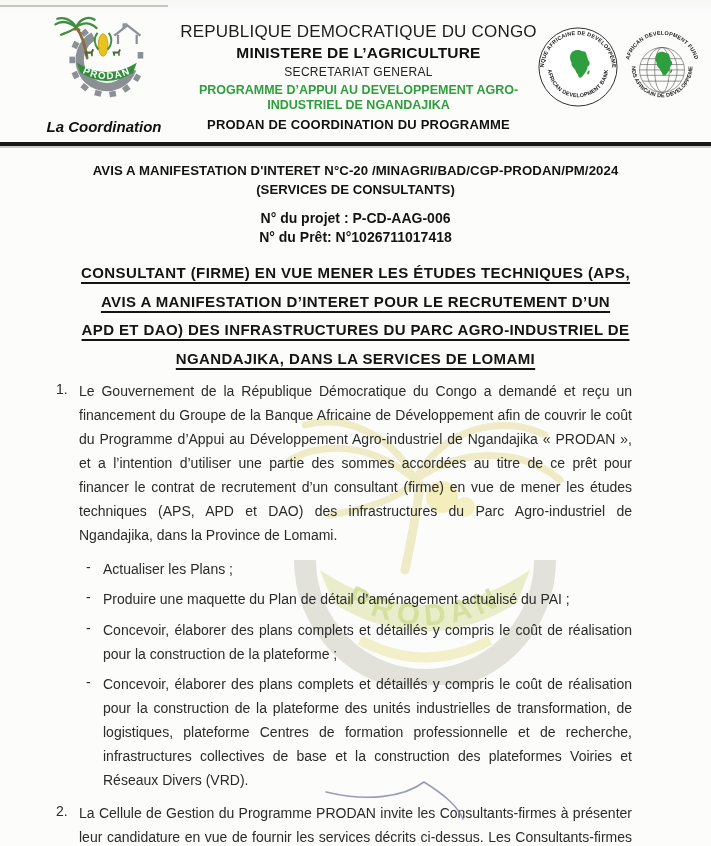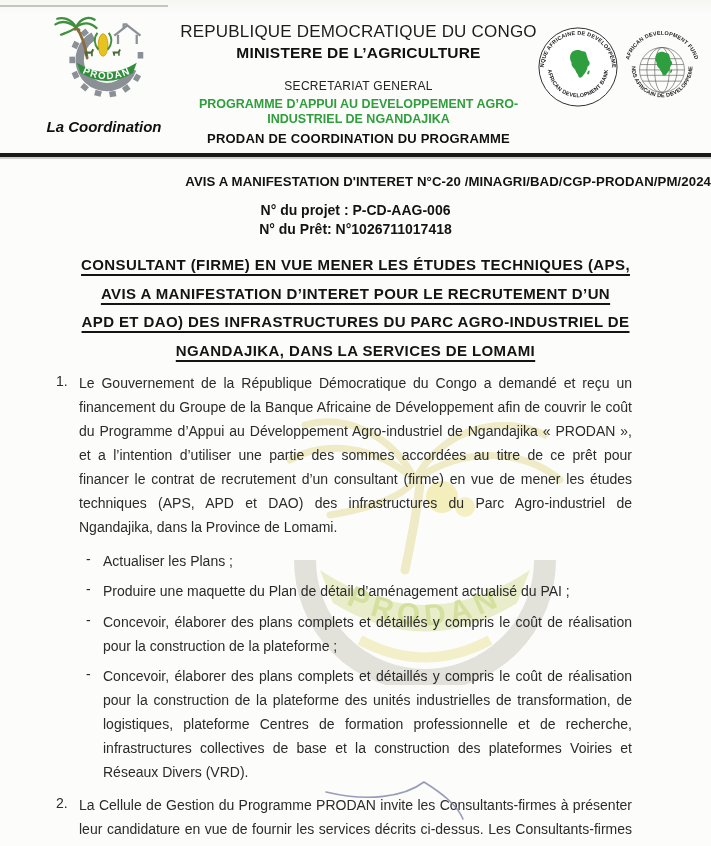--- a/index.html
+++ b/index.html
@@ -10,29 +10,29 @@
     font-family:"Liberation Sans",sans-serif; color:#2a2a2a; overflow:hidden;
   }
   .scan-line{position:absolute;top:5px;left:0;width:168px;height:2px;background:#c6c6c0;}
   
   .letterhead{display:flex; padding:16px 6px 0 28px;}
   .lh-left{width:152px; text-align:center; flex:none;}
   .coordination{font-size:15px;font-weight:bold;font-style:italic;color:#111;margin-top:12px;}
   .lh-center{flex:1;text-align:center;padding-top:6px;}
   .lh-line1{font-size:17px;letter-spacing:.2px;color:#1c1c1c;}
   .lh-line2{font-size:15.5px;font-weight:bold;color:#111;margin-top:2px;letter-spacing:.2px;}
-  .lh-line3{font-size:12px;color:#222;margin-top:17px;letter-spacing:.3px;}
+  .lh-line3{font-size:12px;color:#222;margin-top:3px;letter-spacing:.3px;}
   .lh-line4{font-size:12.5px;font-weight:bold;margin-top:4px;line-height:15px;padding:0 14px;}
   .lh-line5{font-size:13px;font-weight:bold;color:#111;margin-top:4px;letter-spacing:.2px;}
   .lh-right{width:168px;flex:none;display:flex;align-items:flex-start;padding-top:10px;gap:2px;}
   
   .rule{height:4px;background:#191919;margin-top:7px;border-bottom:2px solid #cfcfc9;}
   
   .notice-head{text-align:center;margin-top:15px;color:#131313;}
-  .nh-ref{font-size:13.2px;font-weight:bold;letter-spacing:.1px;text-align:right;}
+  .nh-ref{font-size:13.2px;font-weight:bold;letter-spacing:.1px;}
   .nh-serv{font-size:13.2px;font-weight:bold;margin-top:4px;}
   .nh-proj{font-size:14px;font-weight:bold;margin-top:13px;}
   .nh-loan{font-size:14px;font-weight:bold;margin-top:3px;}
   
   .main-title{text-align:center;margin-top:19px;}
   .mt-line{
     font-size:15px;font-weight:bold;color:#141414;letter-spacing:.4px;
     text-decoration:underline;text-decoration-thickness:1.5px;text-underline-offset:4px;
     margin-bottom:11.5px;line-height:17px;
   }
@@ -174,20 +174,21 @@
           <ellipse cx="37" cy="37" rx="1.6" ry="3.4" transform="rotate(20 37 37)"></ellipse>
         </g>
       </svg>
     </div>
   </header>
 
   <div class="rule"></div>
 
   <section class="notice-head">
     <div class="nh-ref">AVIS A MANIFESTATION D'INTERET N°C-20 /MINAGRI/BAD/CGP-PRODAN/PM/2024</div>
+    <div class="nh-serv">(SERVICES DE CONSULTANTS)</div>
     <div class="nh-proj">N° du projet : P-CD-AAG-006</div>
     <div class="nh-loan">N° du Prêt: N°1026711017418</div>
   </section>
 
   <section class="main-title">
     <div class="mt-line">CONSULTANT (FIRME) EN VUE MENER LES ÉTUDES TECHNIQUES (APS,</div>
     <div class="mt-line">AVIS A MANIFESTATION D’INTERET POUR LE RECRUTEMENT D’UN</div>
     <div class="mt-line">APD ET DAO) DES INFRASTRUCTURES DU PARC AGRO-INDUSTRIEL DE</div>
     <div class="mt-line">NGANDAJIKA, DANS LA SERVICES DE LOMAMI</div>
   </section>

